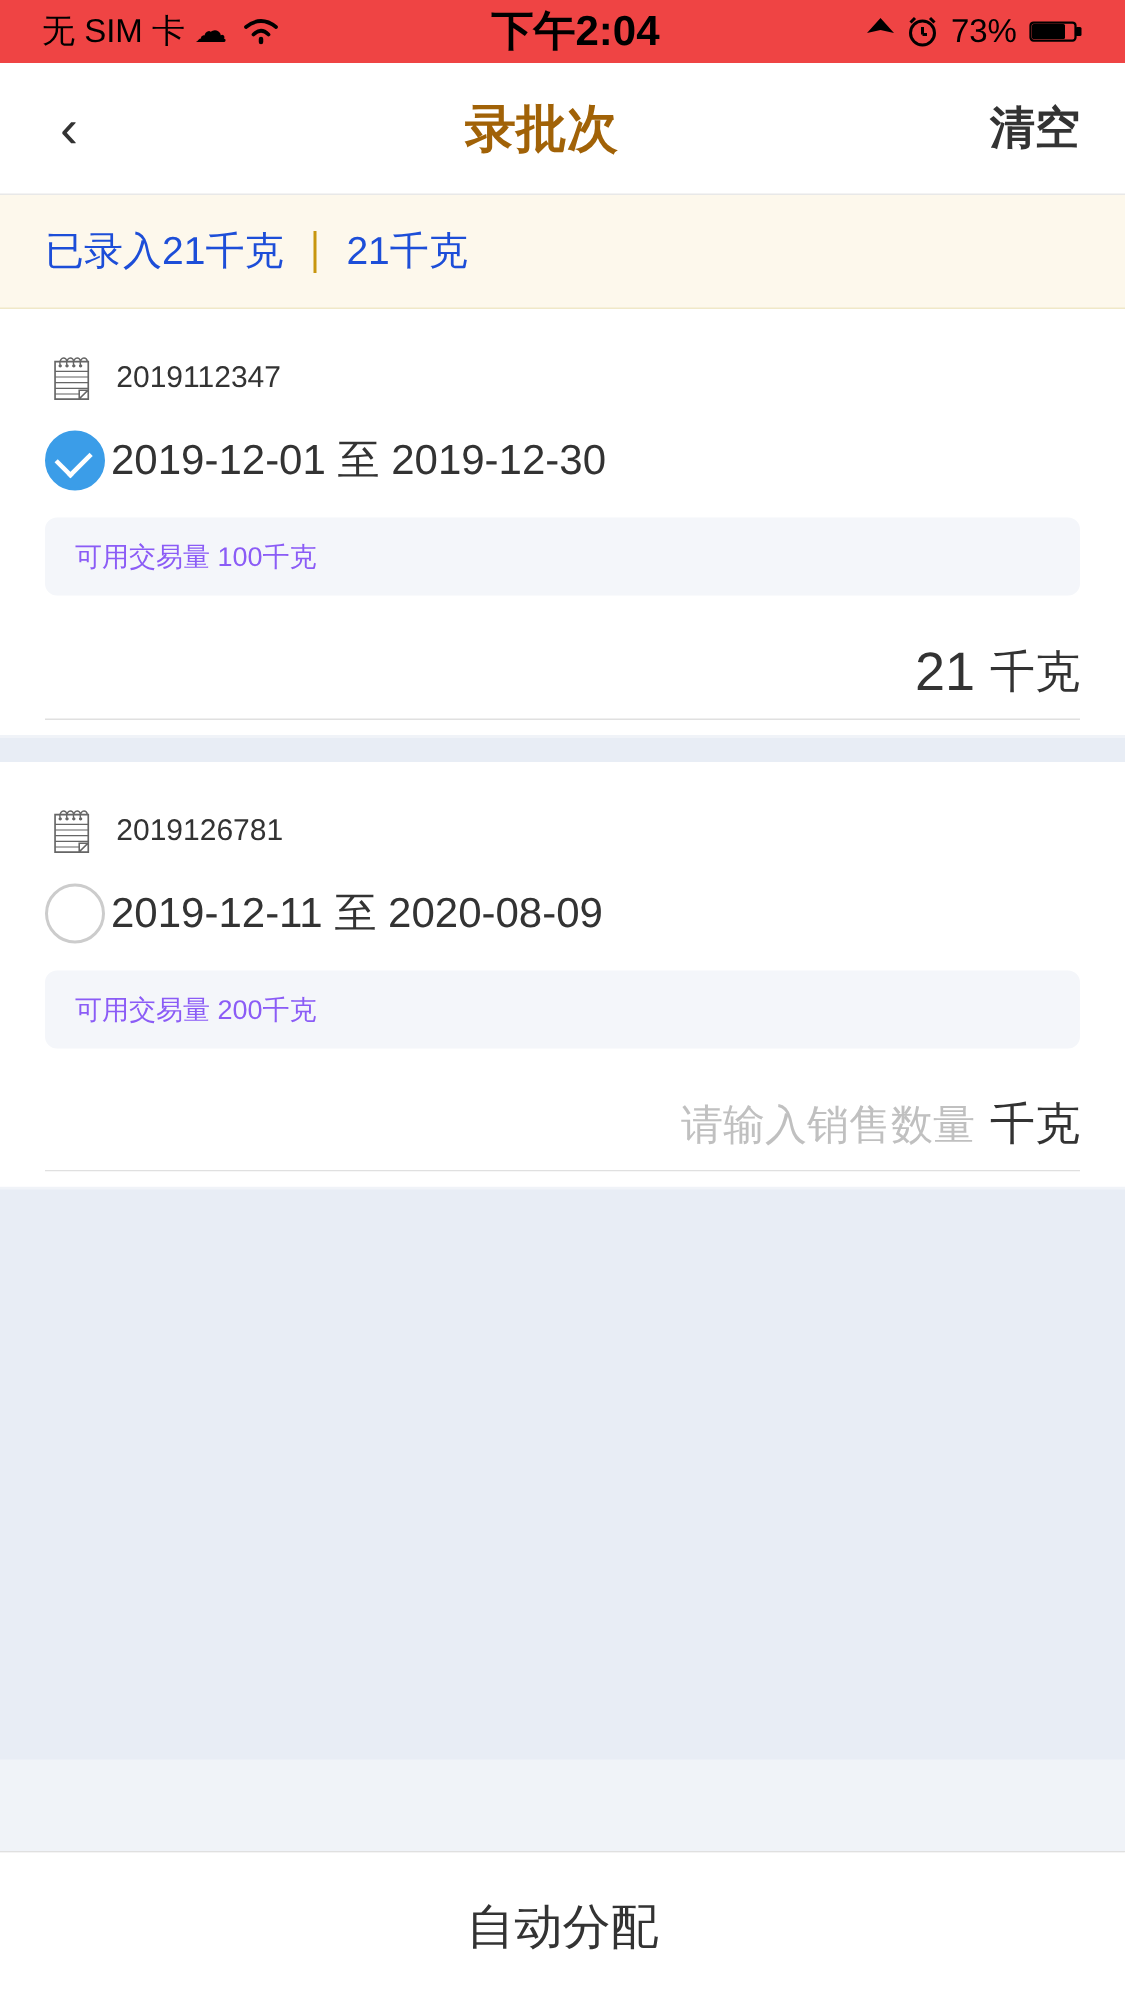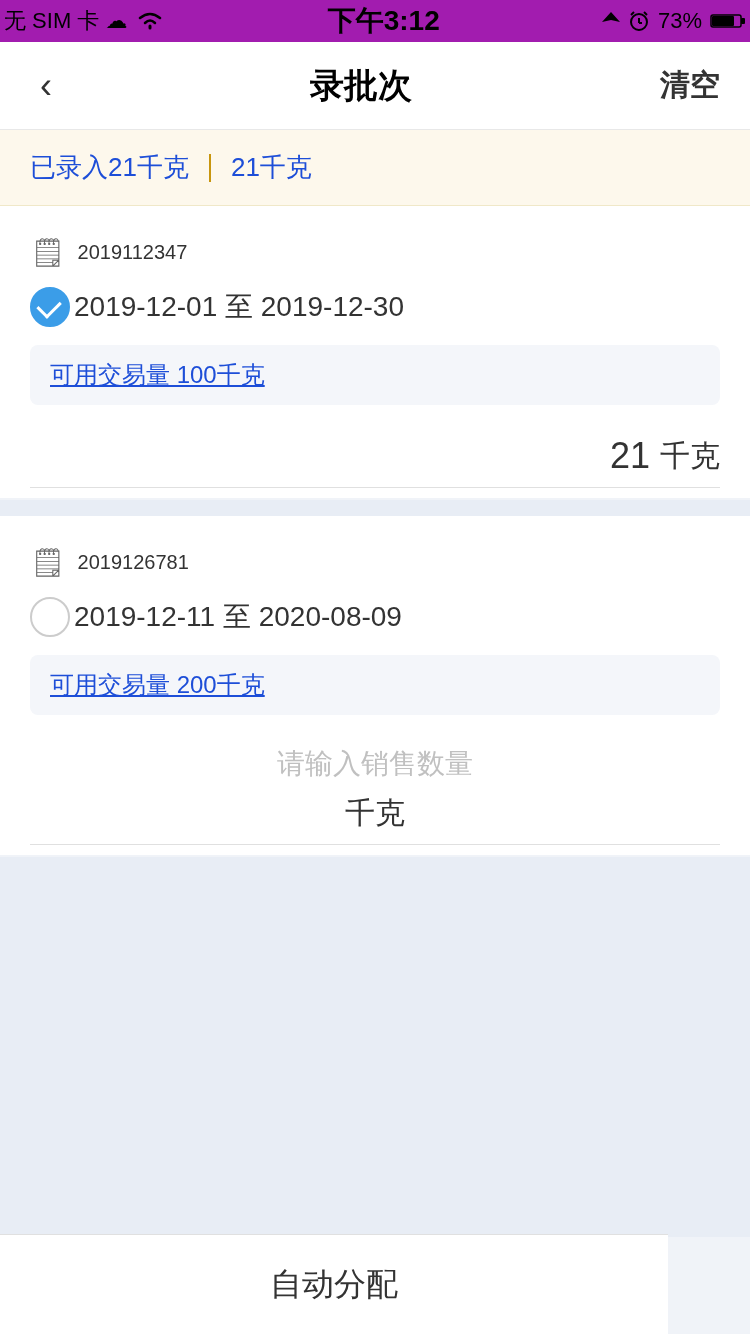--- a/index.html
+++ b/index.html
@@ -11,25 +11,25 @@
       font-family: -apple-system, 'PingFang SC', 'Helvetica Neue', sans-serif;
       background: #f0f3f8;
       position: relative;
       overflow-x: hidden;
     }
 
     
     .status-bar {
       width: 750px;
       height: 42px;
-      background: #a21caf;
+      background: #ef4444;
       display: flex;
       align-items: center;
       justify-content: space-between;
-      padding: 0 4px;
+      padding: 0 28px;
       font-size: 24px;
       font-weight: 500;
     }
     .status-left {
       display: flex;
       align-items: center;
       gap: 8px;
       font-size: 22px;
       color: #000;
     }
@@ -59,21 +59,21 @@
     }
     .nav-back {
       font-size: 36px;
       color: #333;
       cursor: pointer;
       padding: 10px;
     }
     .nav-title {
       font-size: 34px;
       font-weight: 600;
-      color: #000000;
+      color: #a16207;
     }
     .nav-clear {
       font-size: 30px;
       color: #333;
       cursor: pointer;
       font-weight: bold;
     }
 
     
     .info-bar {
@@ -149,23 +149,22 @@
     }
     .batch-date {
       font-size: 28px;
       color: #333;
     }
     .avail-box {
       margin: 8px 30px 20px 30px;
       background: #f4f6fa;
       border-radius: 8px;
       padding: 14px 20px;
-      font-size: 24px;
-      color: #1d4ed8;
-      text-decoration: underline;
+      font-size: 18px;
+      color: #8b5cf6;
     }
 
     
     .quantity-row {
       display: flex;
       align-items: center;
       justify-content: flex-end;
       padding: 10px 30px 10px 30px;
       background: #fff;
       gap: 10px;
@@ -193,21 +192,20 @@
     }
 
     
     .input-row {
       display: flex;
       align-items: center;
       justify-content: flex-end;
       padding: 10px 30px 10px 30px;
       background: #fff;
       gap: 10px;
-      flex-direction: column;
     }
     .input-placeholder {
       font-size: 28px;
       color: #c0c0c0;
     }
     .input-unit {
       font-size: 30px;
       color: #333;
     }
     .input-underline {
@@ -222,21 +220,21 @@
       background: #e8edf5;
       flex: 1;
       min-height: 380px;
     }
 
     
     .bottom-bar {
       position: fixed;
       bottom: 0;
       left: 0;
-      width: 668px;
+      width: 750px;
       height: 100px;
       display: flex;
       background: #4d7c0f;
       border-top: 1px solid #e0e0e0;
     }
     .btn-auto {
       flex: 1;
       display: flex;
       align-items: center;
       justify-content: center;
@@ -265,21 +263,21 @@
 
 <div class="status-bar">
   <div class="status-left">
     <span>无 SIM 卡 ☁</span>
     <svg width="30" height="22" viewBox="0 0 30 22">
       <path d="M15 18 Q15 16 15 16" stroke="#000" stroke-width="3" stroke-linecap="round"></path>
       <path d="M10 13 Q15 8 20 13" stroke="#000" stroke-width="2.5" fill="none" stroke-linecap="round"></path>
       <path d="M5 8 Q15 0 25 8" stroke="#000" stroke-width="2.5" fill="none" stroke-linecap="round"></path>
     </svg>
   </div>
-  <div class="status-center">下午3:12</div>
+  <div class="status-center">下午2:04</div>
   <div class="status-right">
     <svg width="18" height="22" viewBox="0 0 18 22">
       <polygon points="9,2 18,12 9,10 0,12" fill="#000"></polygon>
     </svg>
     <svg width="22" height="22" viewBox="0 0 22 22">
       <circle cx="11" cy="12" r="8" stroke="#000" stroke-width="2" fill="none"></circle>
       <line x1="11" y1="8" x2="11" y2="13" stroke="#000" stroke-width="2"></line>
       <line x1="11" y1="13" x2="14" y2="13" stroke="#000" stroke-width="2"></line>
       <line x1="3" y1="5" x2="6" y2="2" stroke="#000" stroke-width="2"></line>
       <line x1="19" y1="5" x2="16" y2="2" stroke="#000" stroke-width="2"></line>

